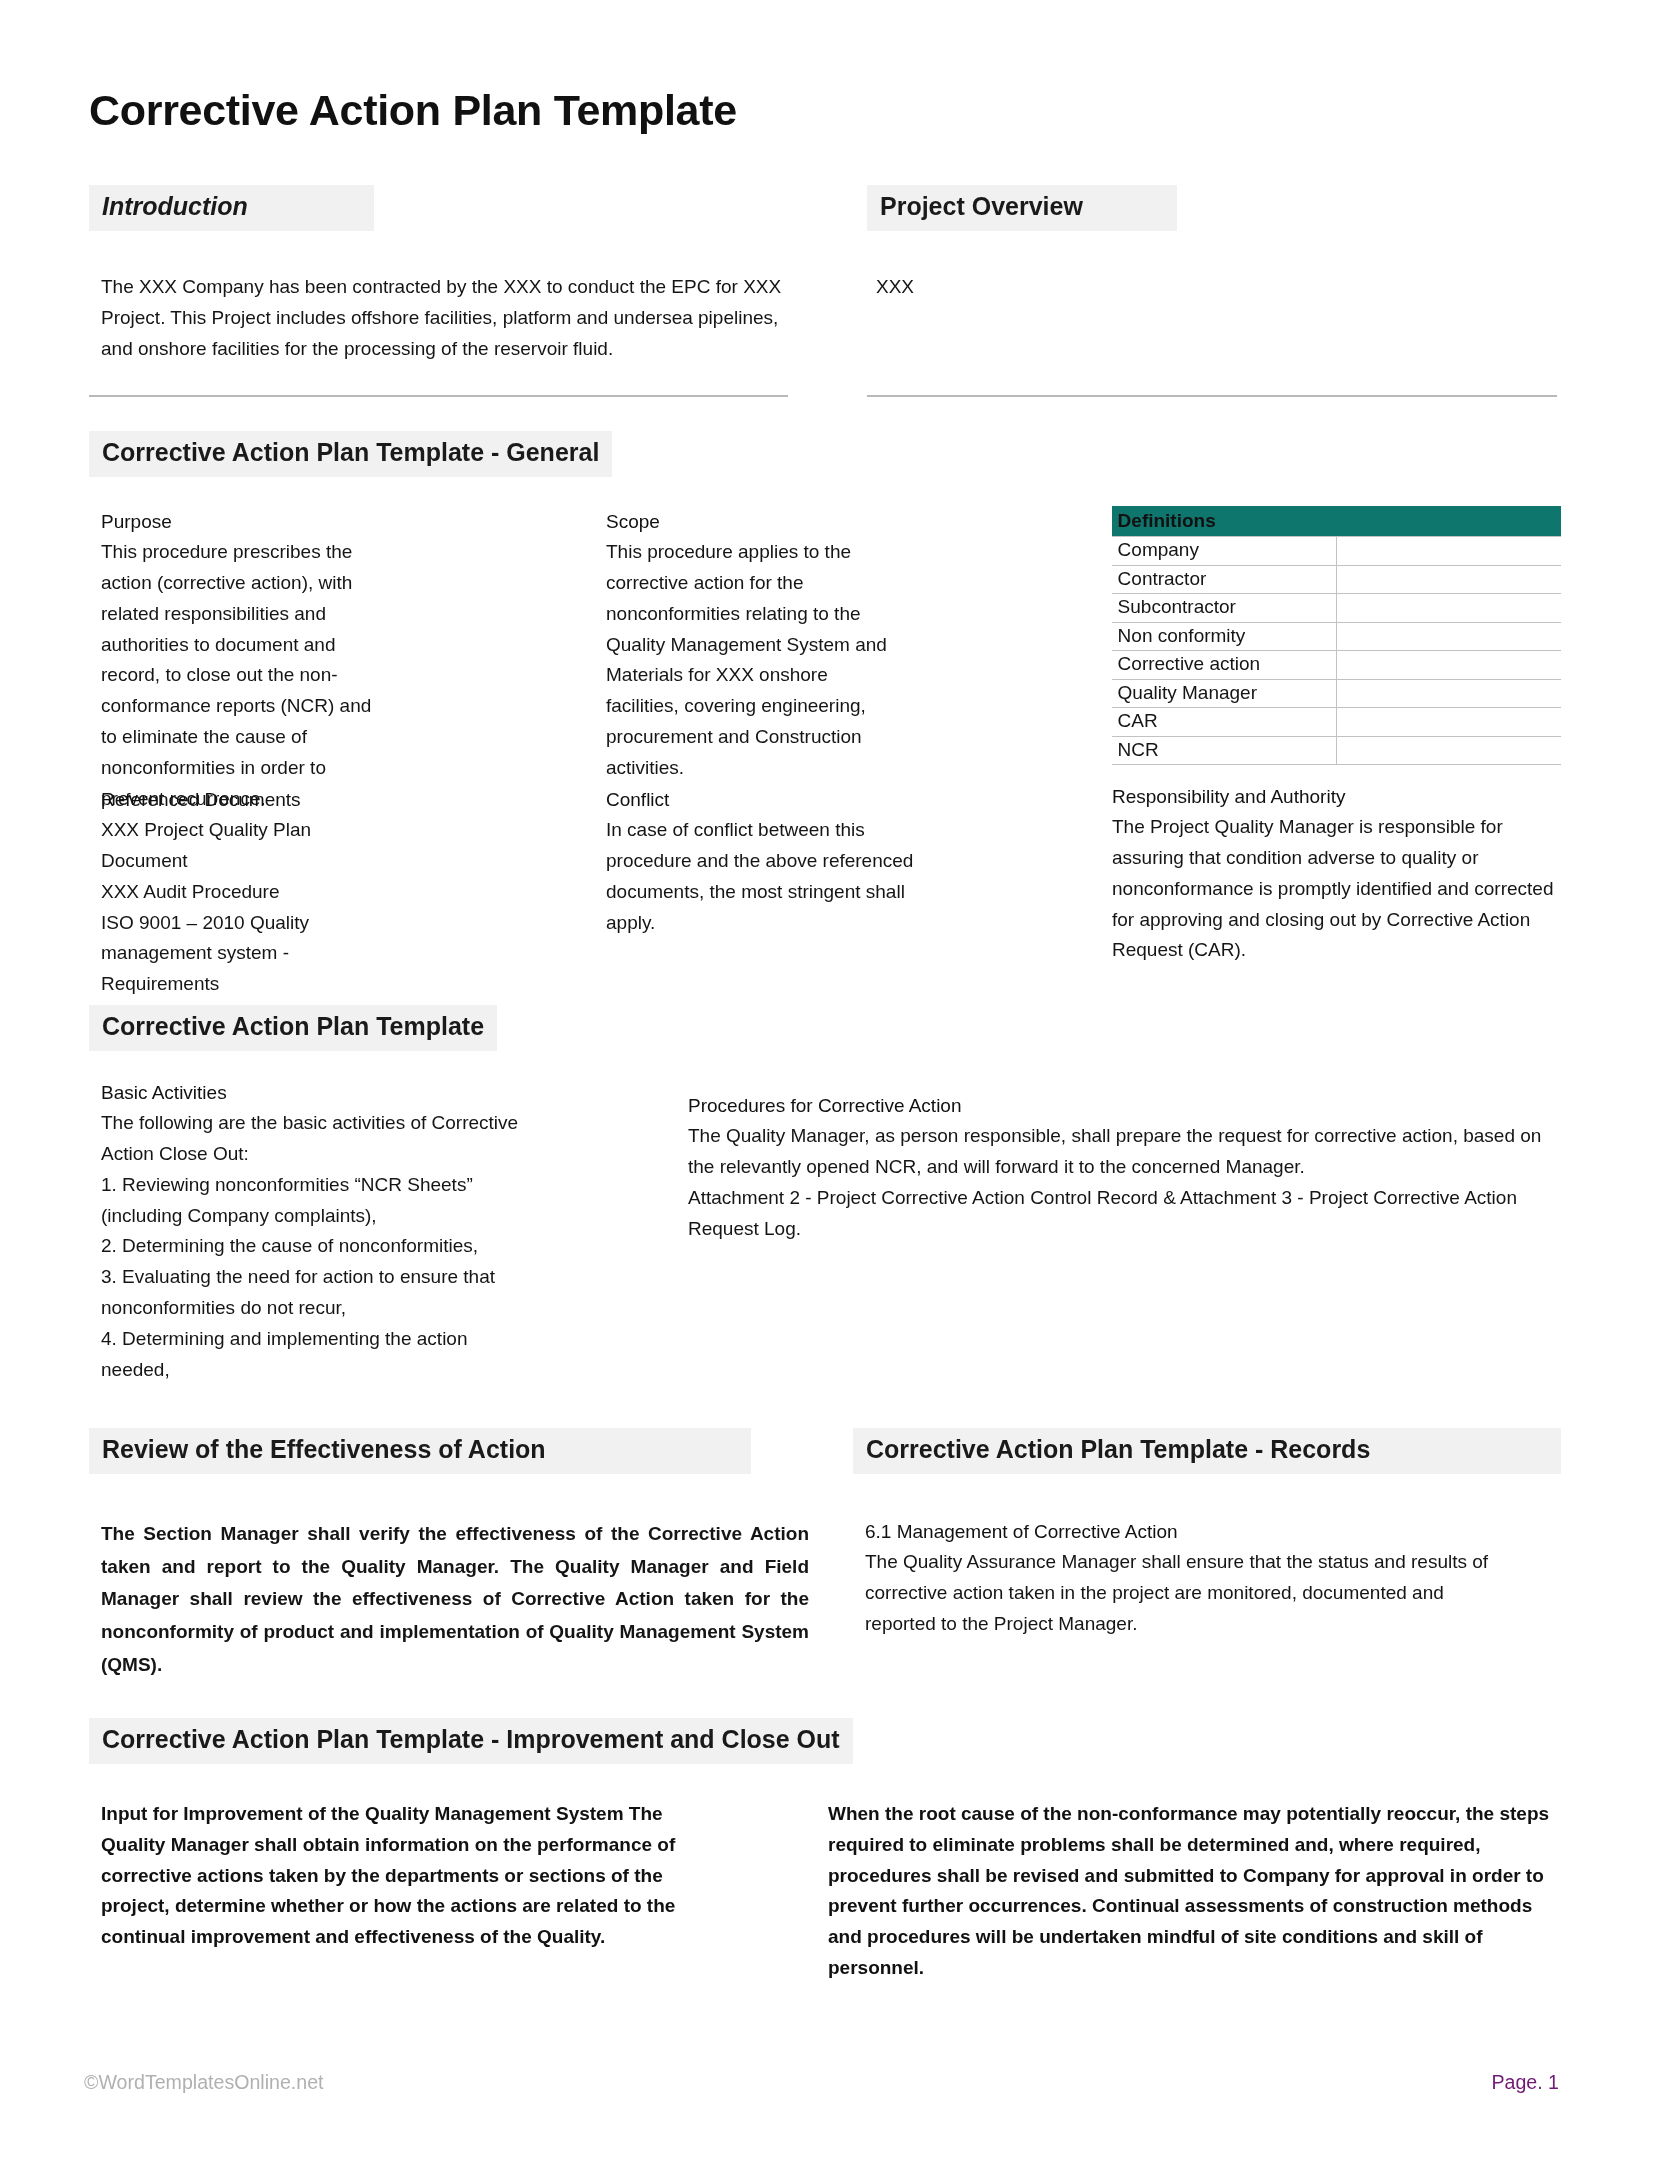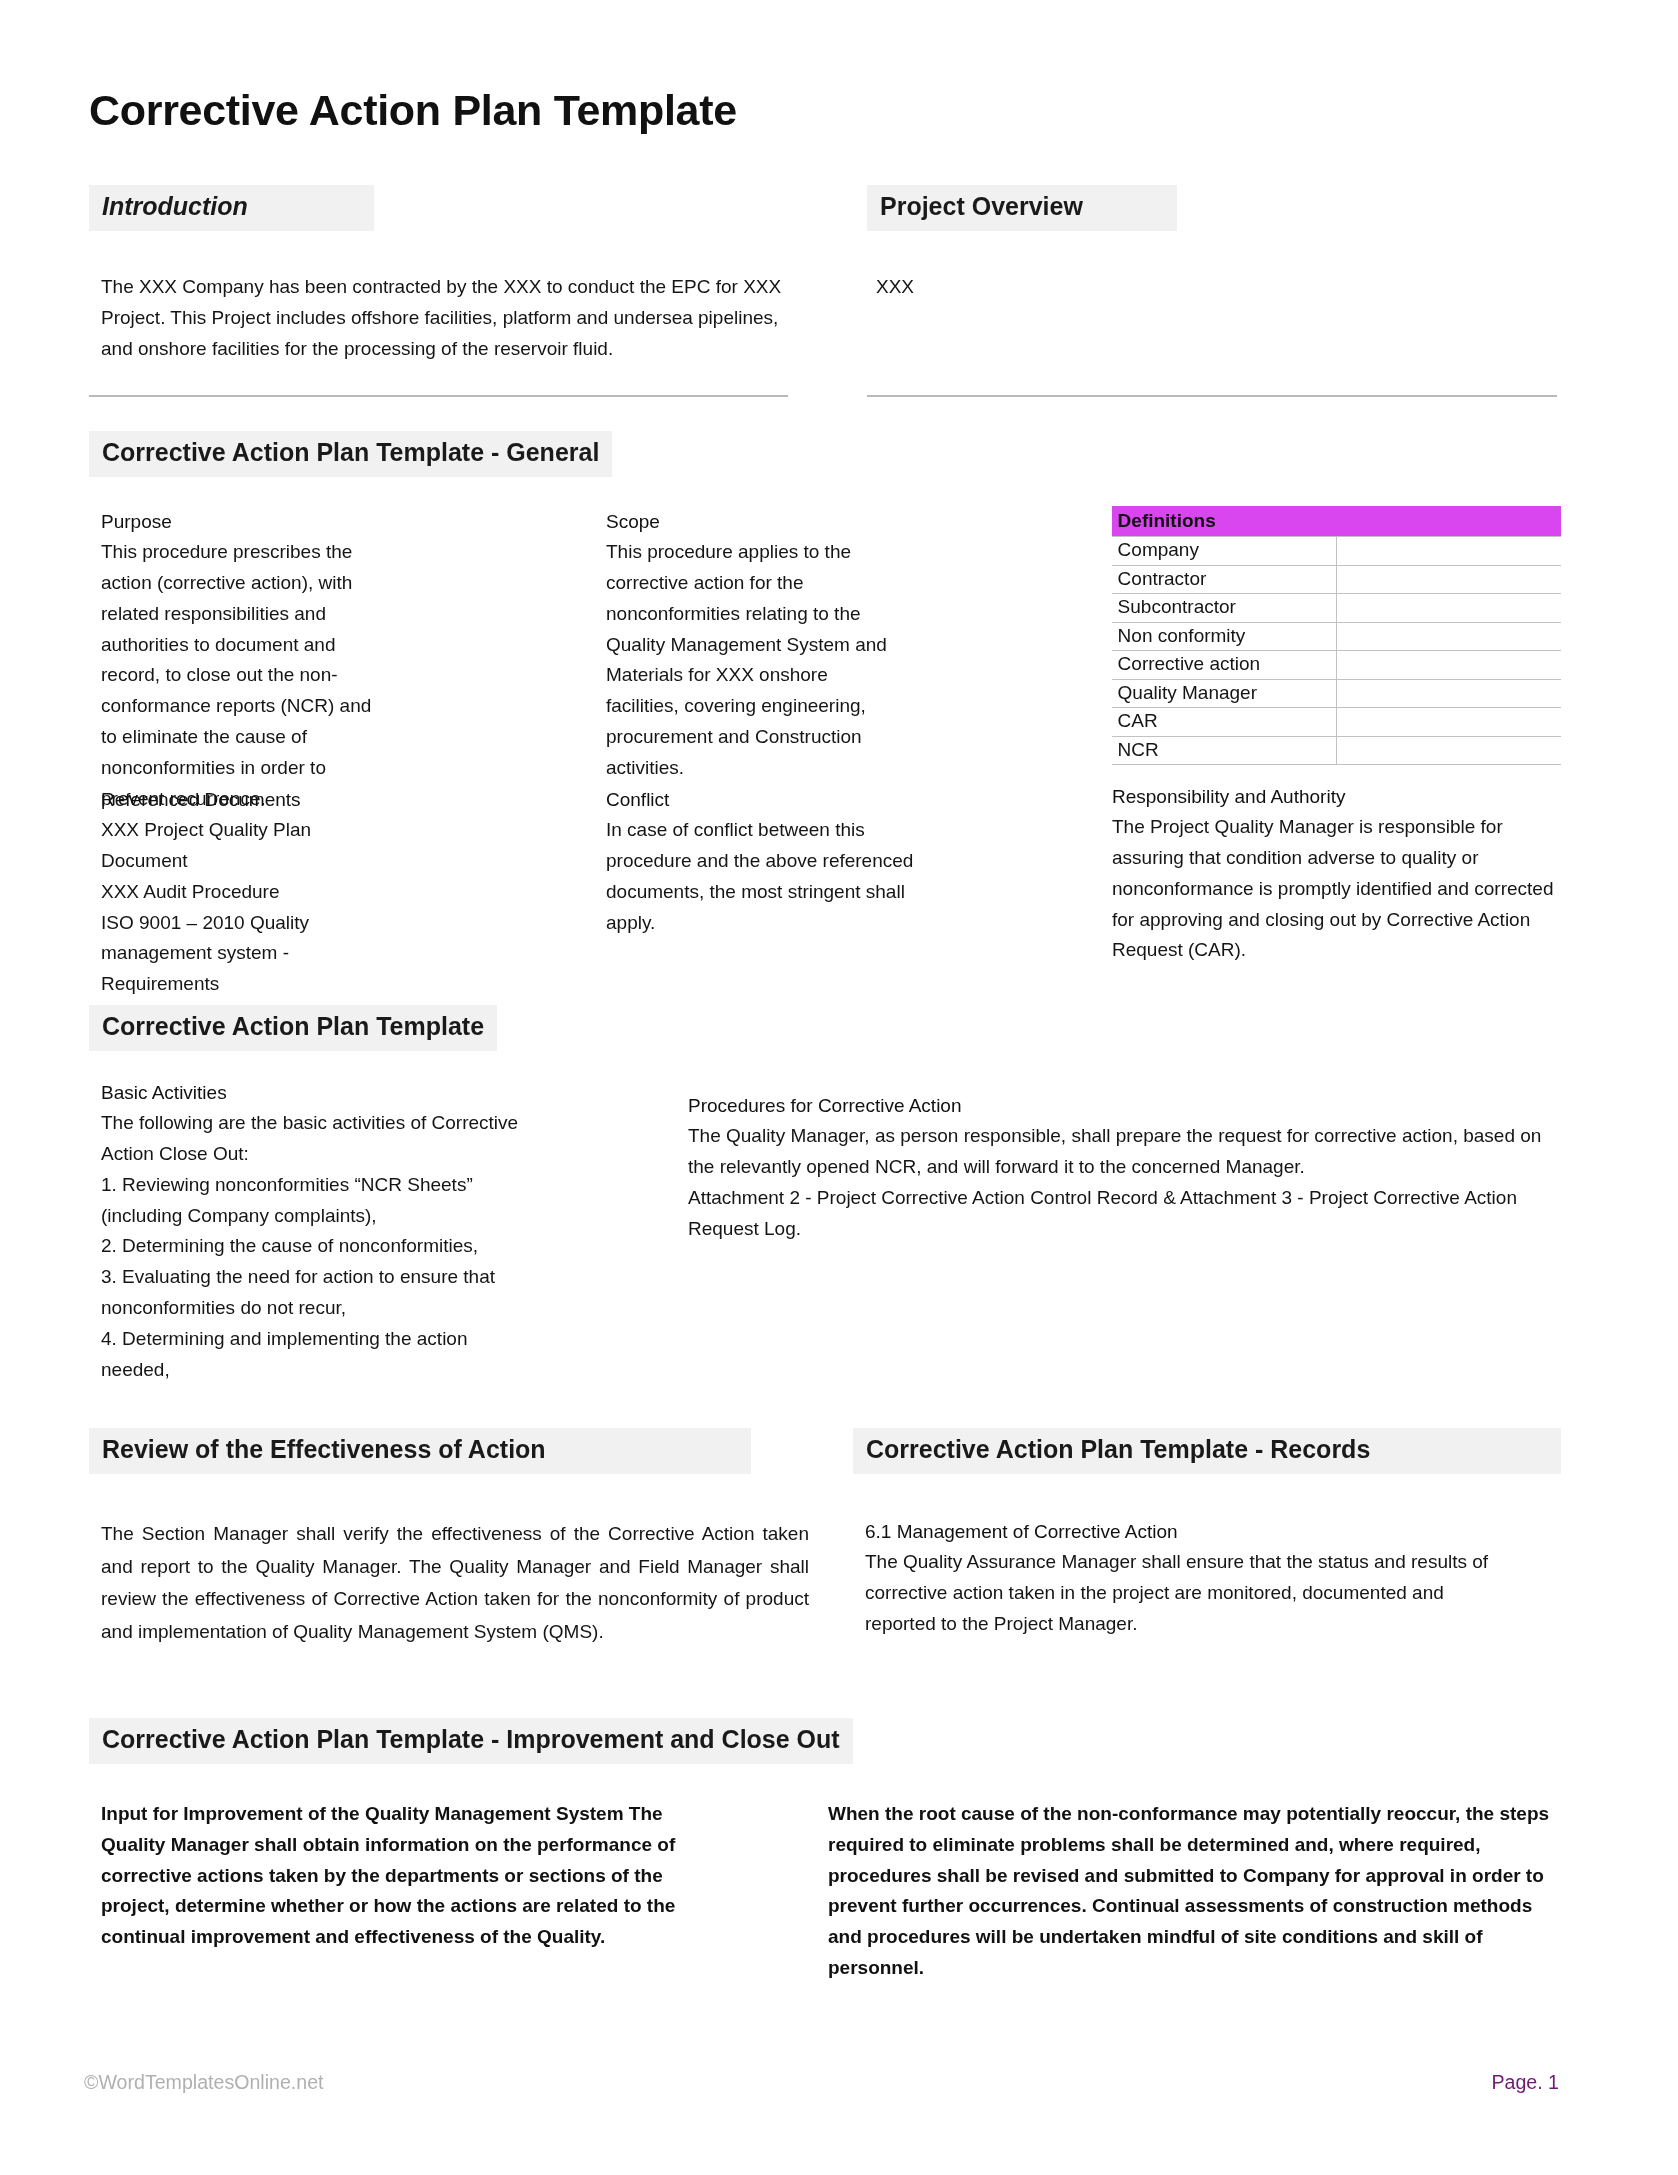--- a/index.html
+++ b/index.html
@@ -123,21 +123,21 @@
   .gen-col2-b { position: absolute; left: 606px; top: 786px; width: 308px; }
   .gen-col3-b { position: absolute; left: 1112px; top: 783px; width: 447px; }
 
   
   .def-table {
     border-collapse: collapse;
     width: 449px;
     table-layout: fixed;
   }
   .def-table th {
-    background: #d946ef;
+    background: #0f766e;
     text-align: left;
     font-size: 19px;
     font-weight: 700;
     padding: 3.7px 5.6px 4.7px 5.6px;
     color: #111111;
     border: none;
   }
   .def-table td {
     font-size: 19px;
     font-weight: 400;
@@ -156,20 +156,21 @@
   .main-col1 { position: absolute; left: 101px; top: 1079px; width: 438px; }
   .main-col2 { position: absolute; left: 688px; top: 1079px; width: 867px; margin-top: 13px; }
 
   
   .rev-band  { position: absolute; left: 89px;  top: 1428px; width: 662px; }
   .rec-band  { position: absolute; left: 853px; top: 1428px; width: 708px; }
   .rev-body  {
     position: absolute; left: 101px; top: 1518px; width: 708px;
     font-size: 19px; line-height: 1.72; color: #151515;
     text-align: justify;
+    font-weight: bold;
   }
   .rec-body  {
     position: absolute; left: 865px; top: 1518px; width: 653px;
     font-size: 19px; line-height: 1.56; color: #151515;
   }
 
   
   .imp-band  { position: absolute; left: 89px; top: 1718px; }
   .imp-col1  {
     position: absolute; left: 101px; top: 1799px; width: 615px;

